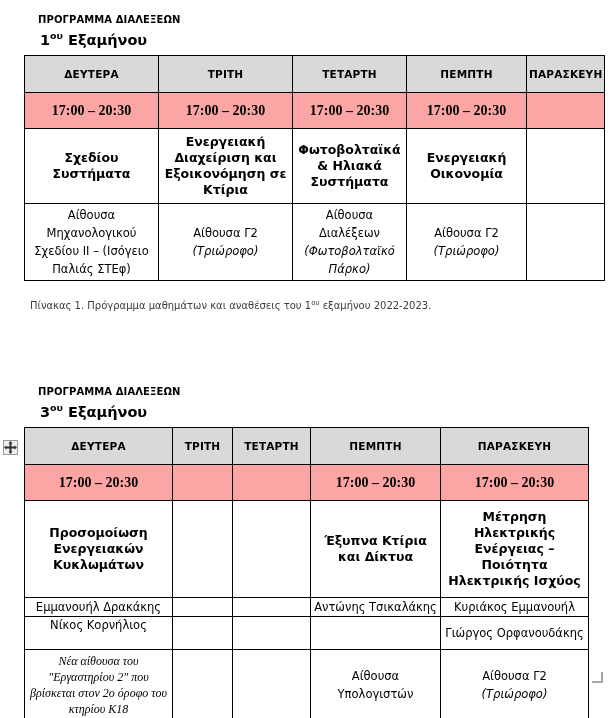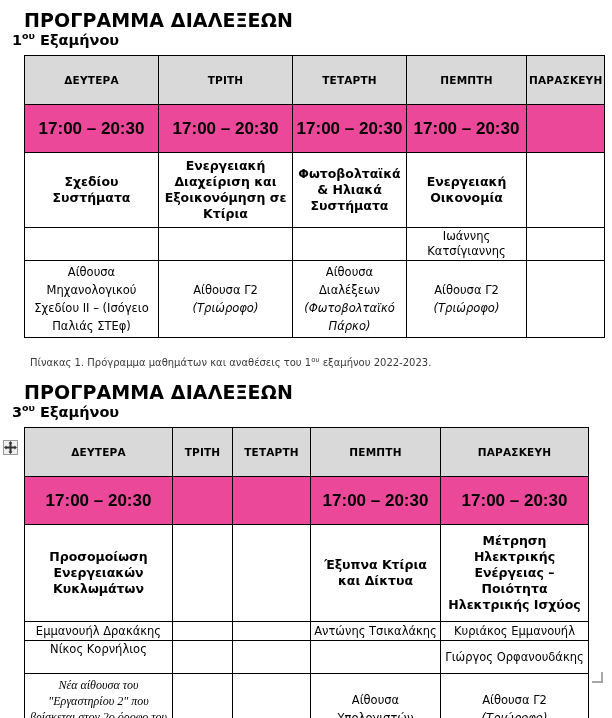--- a/index.html
+++ b/index.html
@@ -25,71 +25,71 @@
     position: absolute;
     left: 0;
     width: 612px;
   }
   .sec-1 { top: 10px; }
   .sec-2 { top: 382px; }
 
   .doc-title {
     font-family: "DejaVu Sans", "Liberation Sans", sans-serif;
     font-weight: bold;
-    font-size: 19px;
+    font-size: 10px;
     letter-spacing: 0.1px;
-    padding-left: 24px;
+    padding-left: 38px;
     line-height: 20px;
     white-space: nowrap;
   }
   .doc-subtitle {
     font-family: "DejaVu Sans", "Liberation Sans", sans-serif;
     font-weight: bold;
     font-size: 14.5px;
-    padding-left: 12px;
+    padding-left: 40px;
     line-height: 21px;
     white-space: nowrap;
   }
   .doc-subtitle sup {
     font-size: 9.5px;
     vertical-align: super;
     line-height: 0;
   }
 
   table.sched {
     border-collapse: collapse;
     table-layout: fixed;
     margin-left: 24px;
     margin-top: 4px;
     background: #ffffff;
   }
   table.sched td, table.sched th {
     border: 1px solid #000000;
-    padding: 10px 2px;
+    padding: 4px 2px;
     vertical-align: middle;
     text-align: center;
     font-family: "DejaVu Sans", "Liberation Sans", sans-serif;
     font-size: 11px;
     line-height: 14px;
     word-wrap: break-word;
     overflow: hidden;
   }
   table.sched th.dayhead {
     background: #D9D9D9;
     font-weight: bold;
     font-size: 10.5px;
     height: 28px;
     letter-spacing: 0.2px;
   }
   table.sched td.timecell {
-    background: #ec4899;
-    font-weight: bold;
-    font-size: 17px;
+    background: #fca5a5;
+    font-weight: bold;
+    font-size: 14px;
     height: 27px;
-    font-family: Liberation Sans, sans-serif;
+    font-family: Liberation Serif, serif;
   }
   table.sched td.coursecell {
     font-weight: bold;
     font-size: 12.5px;
     line-height: 16px;
     padding: 3px 2px;
   }
   table.sched td.teachercell {
     font-size: 11.5px;
     line-height: 15px;
@@ -178,27 +178,20 @@
           <td class="timecell">17:00 – 20:30</td>
           <td class="timecell">17:00 – 20:30</td>
           <td class="timecell"></td>
         </tr>
         <tr>
           <td class="coursecell" style="height:68px">Σχεδίου Συστήματα</td>
           <td class="coursecell">Ενεργειακή Διαχείριση και Εξοικονόμηση σε Κτίρια</td>
           <td class="coursecell">Φωτοβολταϊκά &amp; Ηλιακά Συστήματα</td>
           <td class="coursecell">Ενεργειακή Οικονομία</td>
           <td class="coursecell"></td>
-        </tr>
-        <tr>
-          <td class="teachercell" style="height:28px"></td>
-          <td class="teachercell"></td>
-          <td class="teachercell"></td>
-          <td class="teachercell">Ιωάννης Κατσίγιαννης</td>
-          <td class="teachercell"></td>
         </tr>
         <tr>
           <td class="roomcell" style="height:64px"><span>Αίθουσα Μηχανολογικού Σχεδίου ΙΙ – (Ισόγειο Παλιάς ΣΤΕφ)</span></td>
           <td class="roomcell"><span>Αίθουσα Γ2</span><br><span class="it">(Τριώροφο)</span></td>
           <td class="roomcell"><span>Αίθουσα Διαλέξεων</span><br><span class="it">(Φωτοβολταϊκό Πάρκο)</span></td>
           <td class="roomcell"><span>Αίθουσα Γ2</span><br><span class="it">(Τριώροφο)</span></td>
           <td class="roomcell"><span></span></td>
         </tr>
       </tbody>
     </table>

